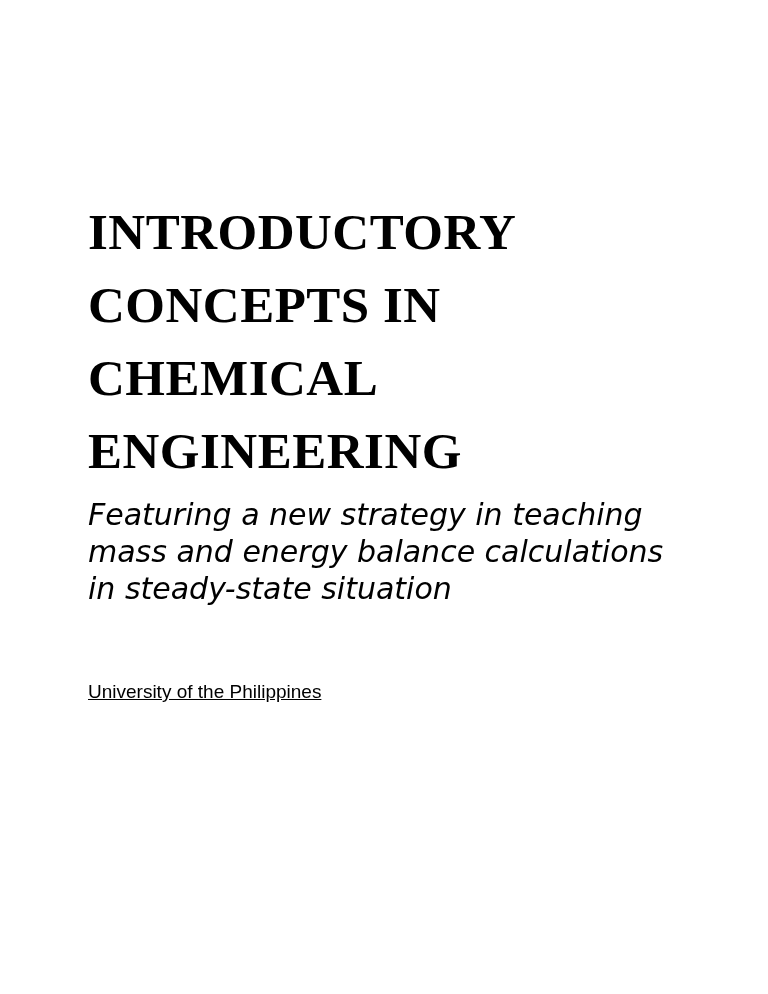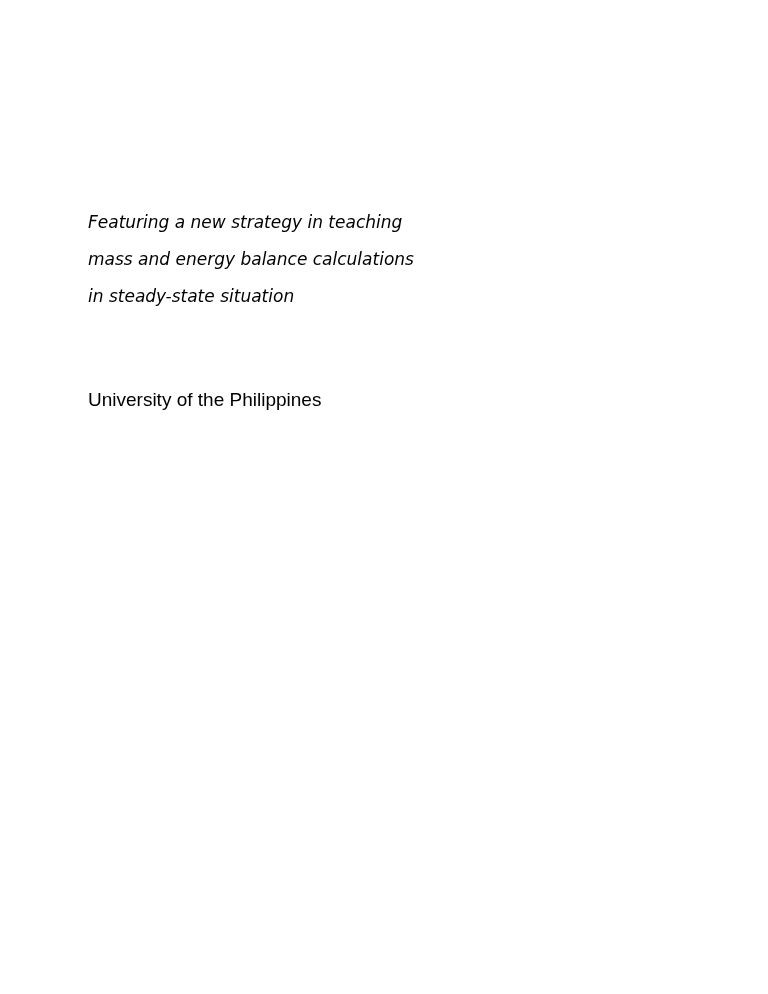--- a/index.html
+++ b/index.html
@@ -33,21 +33,21 @@
     font-size: 51px;
     line-height: 73px;
     letter-spacing: 0.5px;
     color: #000000;
     margin: 0;
     white-space: pre-line;
   }
   .subtitle {
     font-family: "DejaVu Sans", sans-serif;
     font-style: italic;
-    font-size: 17px;
+    font-size: 30px;
     line-height: 37px;
     color: #000000;
     margin: 8px 0 12px 0;
     white-space: pre-line;
     max-width: 590px;
   }
   .author-block {
     margin-top: 72px;
   }
   .author {
@@ -56,27 +56,32 @@
     font-size: 30px;
     line-height: 36px;
     margin: 0;
     letter-spacing: 0.3px;
   }
   .affiliation {
     font-family: "Liberation Sans", sans-serif;
     font-size: 19px;
     line-height: 26px;
     margin: 6px 0 0 0;
+    text-decoration: underline;
   }
 </style>
 </head>
 <body>
 
 <div class="page">
   <div class="content">
+    <h1 class="title">INTRODUCTORY
+CONCEPTS IN
+CHEMICAL
+ENGINEERING</h1>
     <p class="subtitle">Featuring a new strategy in teaching
 mass and energy balance calculations
 in steady-state situation</p>
     <div class="author-block">
       <p class="affiliation">University of the Philippines</p>
     </div>
   </div>
 </div>
 
 </body></html>

